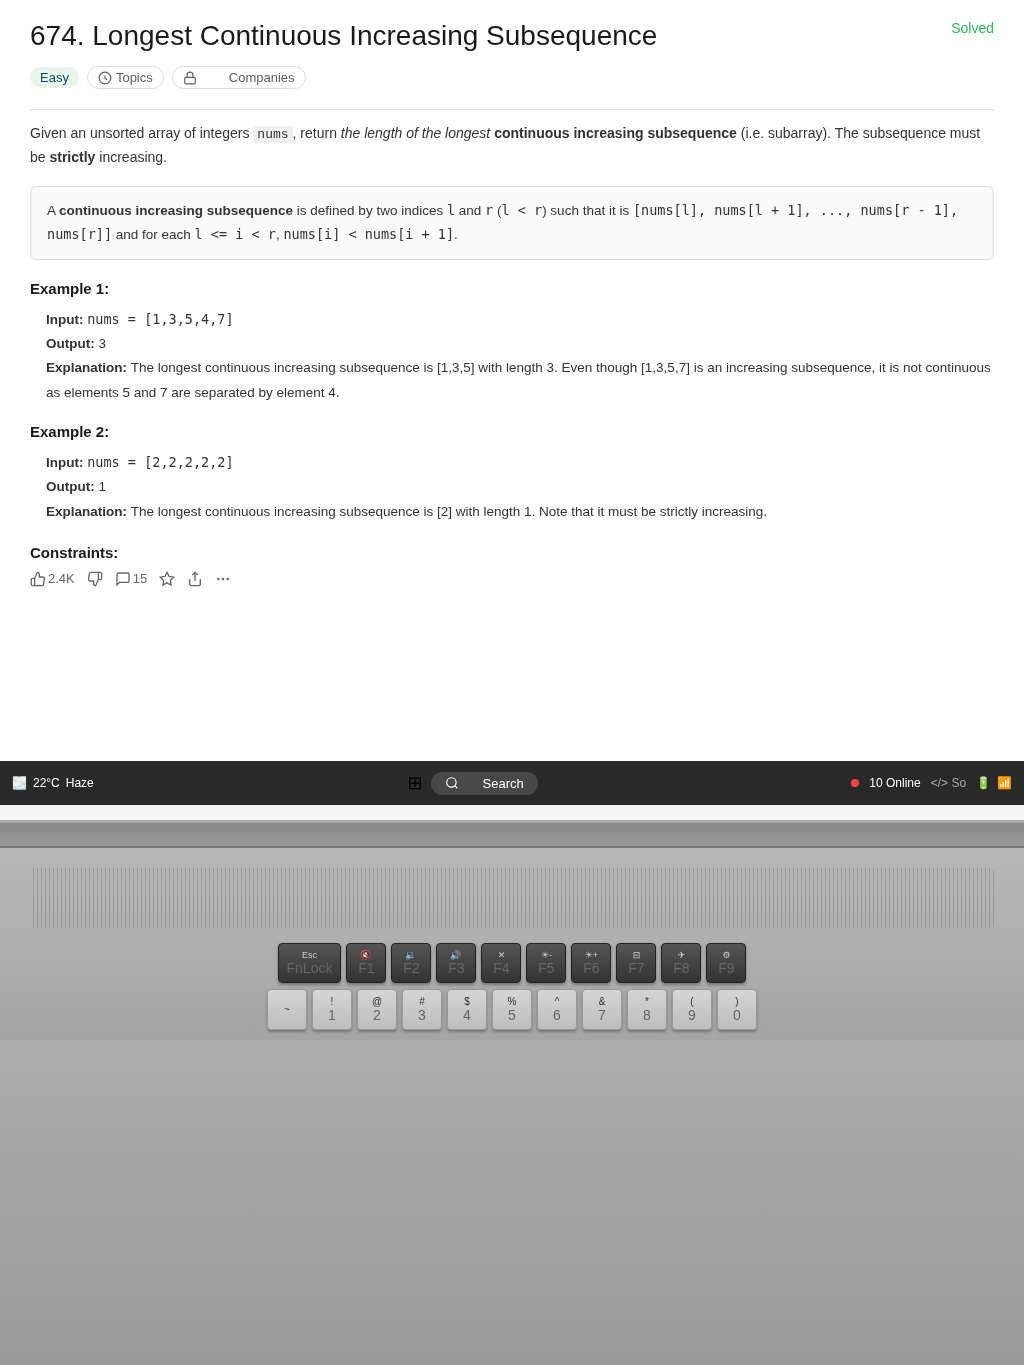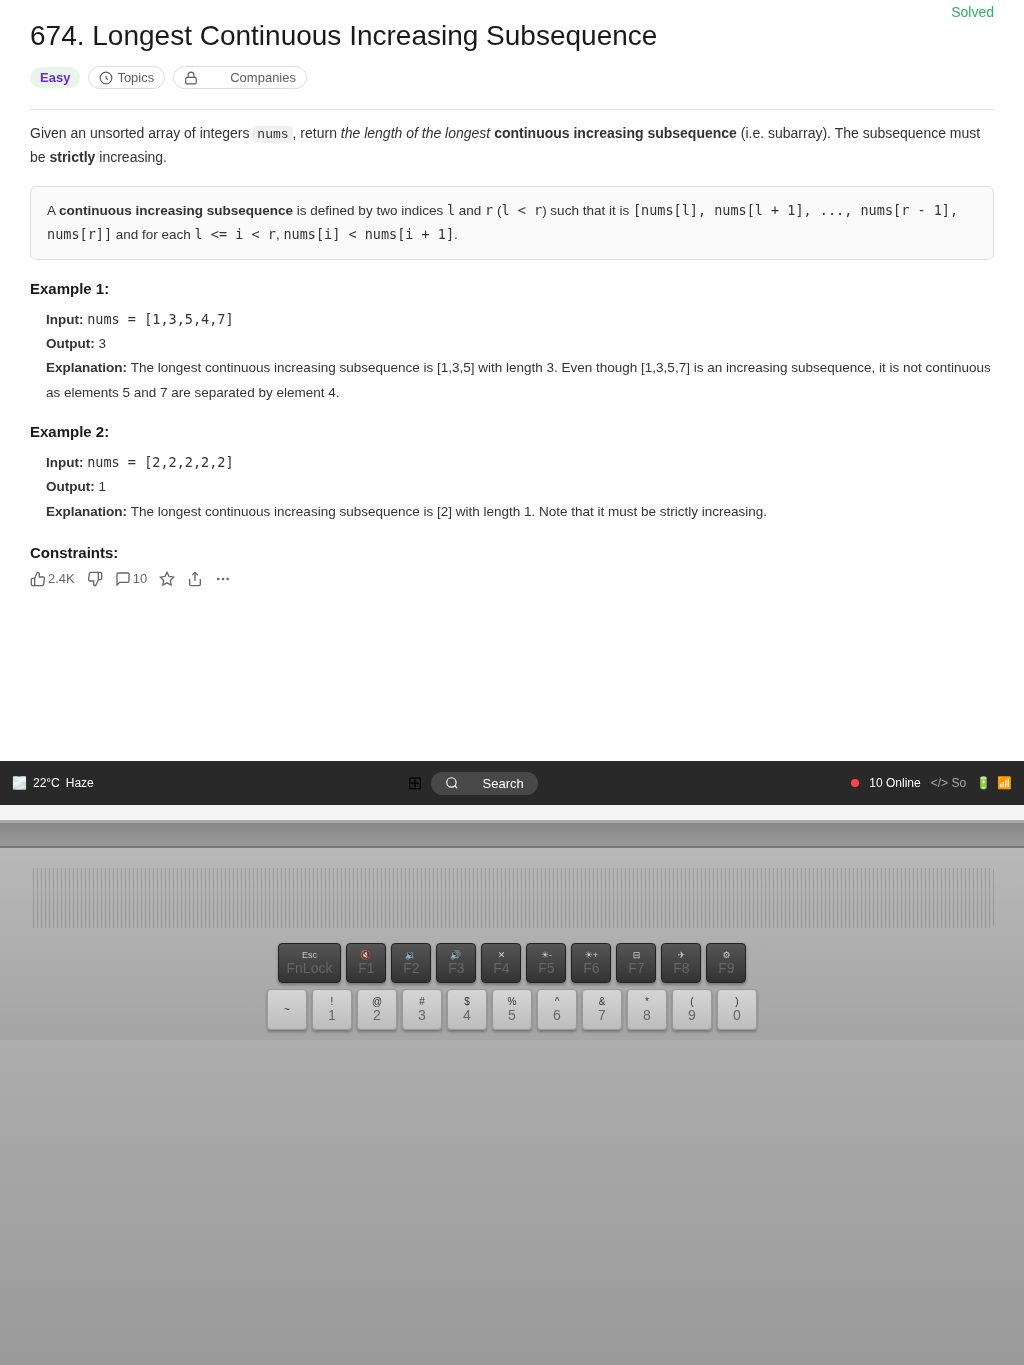--- a/index.html
+++ b/index.html
@@ -35,21 +35,21 @@
     .problem-title {
       font-size: 28px;
       font-weight: 400;
       color: #1a1a1a;
       margin-bottom: 14px;
       font-family: 'Segoe UI', Arial, sans-serif;
     }
 
     .solved-badge {
       position: absolute;
-      top: 4px;
+      top: 20px;
       right: 30px;
       color: #2db55d;
       font-size: 14px;
       font-weight: 500;
     }
 
     .tags-row {
       display: flex;
       align-items: center;
       gap: 8px;
@@ -61,22 +61,22 @@
       align-items: center;
       gap: 4px;
       padding: 3px 10px;
       border-radius: 12px;
       font-size: 13px;
       cursor: pointer;
     }
 
     .tag-easy {
       background: #e8f5e9;
-      color: #6d28d9;
-      font-weight: 700;
+      color: #0c4a6e;
+      font-weight: 400;
     }
 
     .tag-topics {
       background: transparent;
       color: #5c5c5c;
       border: 1px solid #ddd;
     }
 
     .tag-companies {
       background: transparent;
@@ -373,21 +373,21 @@
         <span class="stat">
           <svg width="16" height="16" viewBox="0 0 24 24" fill="none" stroke="currentColor" stroke-width="2">
             <path d="M10 15v4a3 3 0 0 0 3 3l4-9V2H5.72a2 2 0 0 0-2 1.7l-1.38 9a2 2 0 0 0 2 2.3H10z"></path>
             <path d="M17 2h2.67A2.31 2.31 0 0 1 22 4v7a2.31 2.31 0 0 1-2.33 2H17"></path>
           </svg>
         </span>
         <span class="stat">
           <svg width="16" height="16" viewBox="0 0 24 24" fill="none" stroke="currentColor" stroke-width="2">
             <path d="M21 15a2 2 0 0 1-2 2H7l-4 4V5a2 2 0 0 1 2-2h14a2 2 0 0 1 2 2z"></path>
           </svg>
-          <span>10</span>
+          <span>15</span>
         </span>
         <span class="stat">
           <svg width="16" height="16" viewBox="0 0 24 24" fill="none" stroke="currentColor" stroke-width="2">
             <polygon points="12 2 15.09 8.26 22 9.27 17 14.14 18.18 21.02 12 17.77 5.82 21.02 7 14.14 2 9.27 8.91 8.26 12 2"></polygon>
           </svg>
         </span>
         <span class="stat">
           <svg width="16" height="16" viewBox="0 0 24 24" fill="none" stroke="currentColor" stroke-width="2">
             <path d="M4 12v8a2 2 0 0 0 2 2h12a2 2 0 0 0 2-2v-8"></path>
             <polyline points="16 6 12 2 8 6"></polyline>

